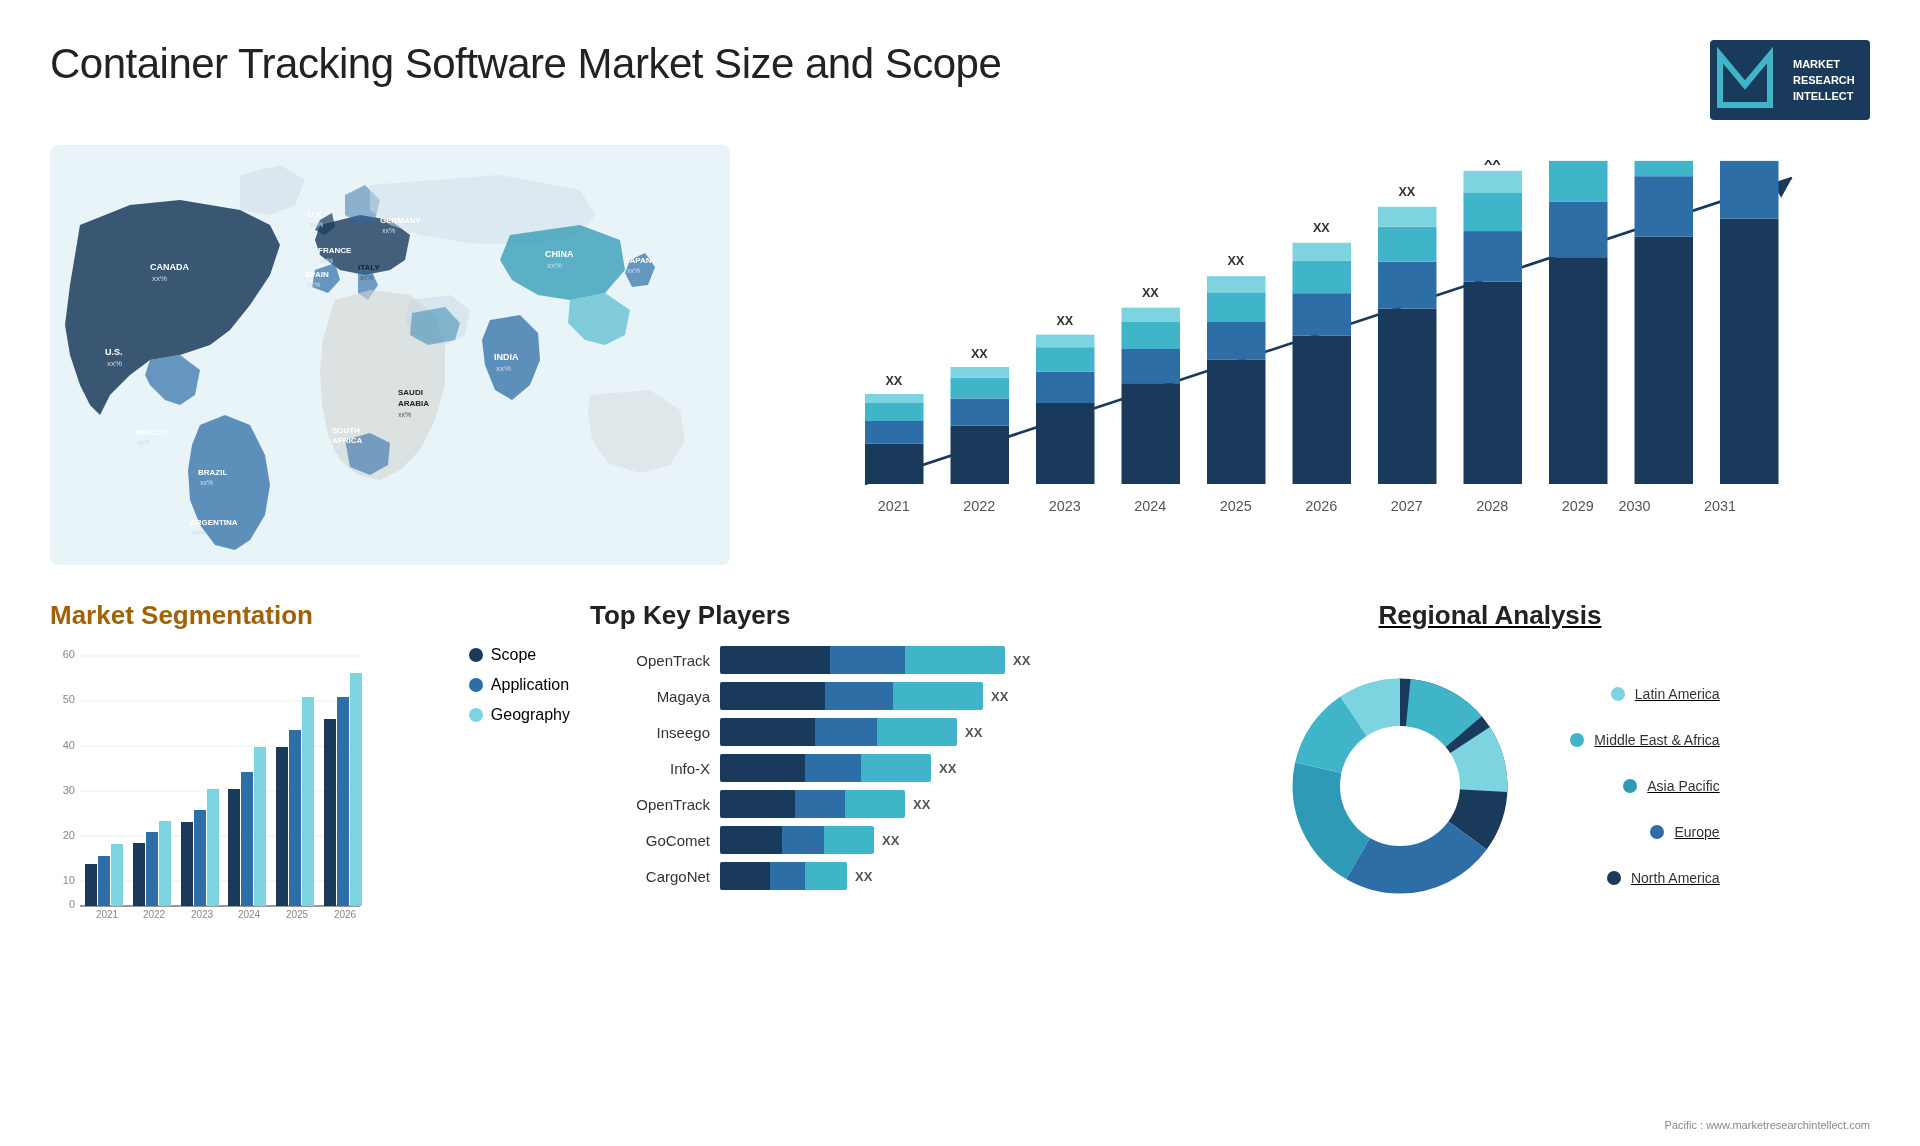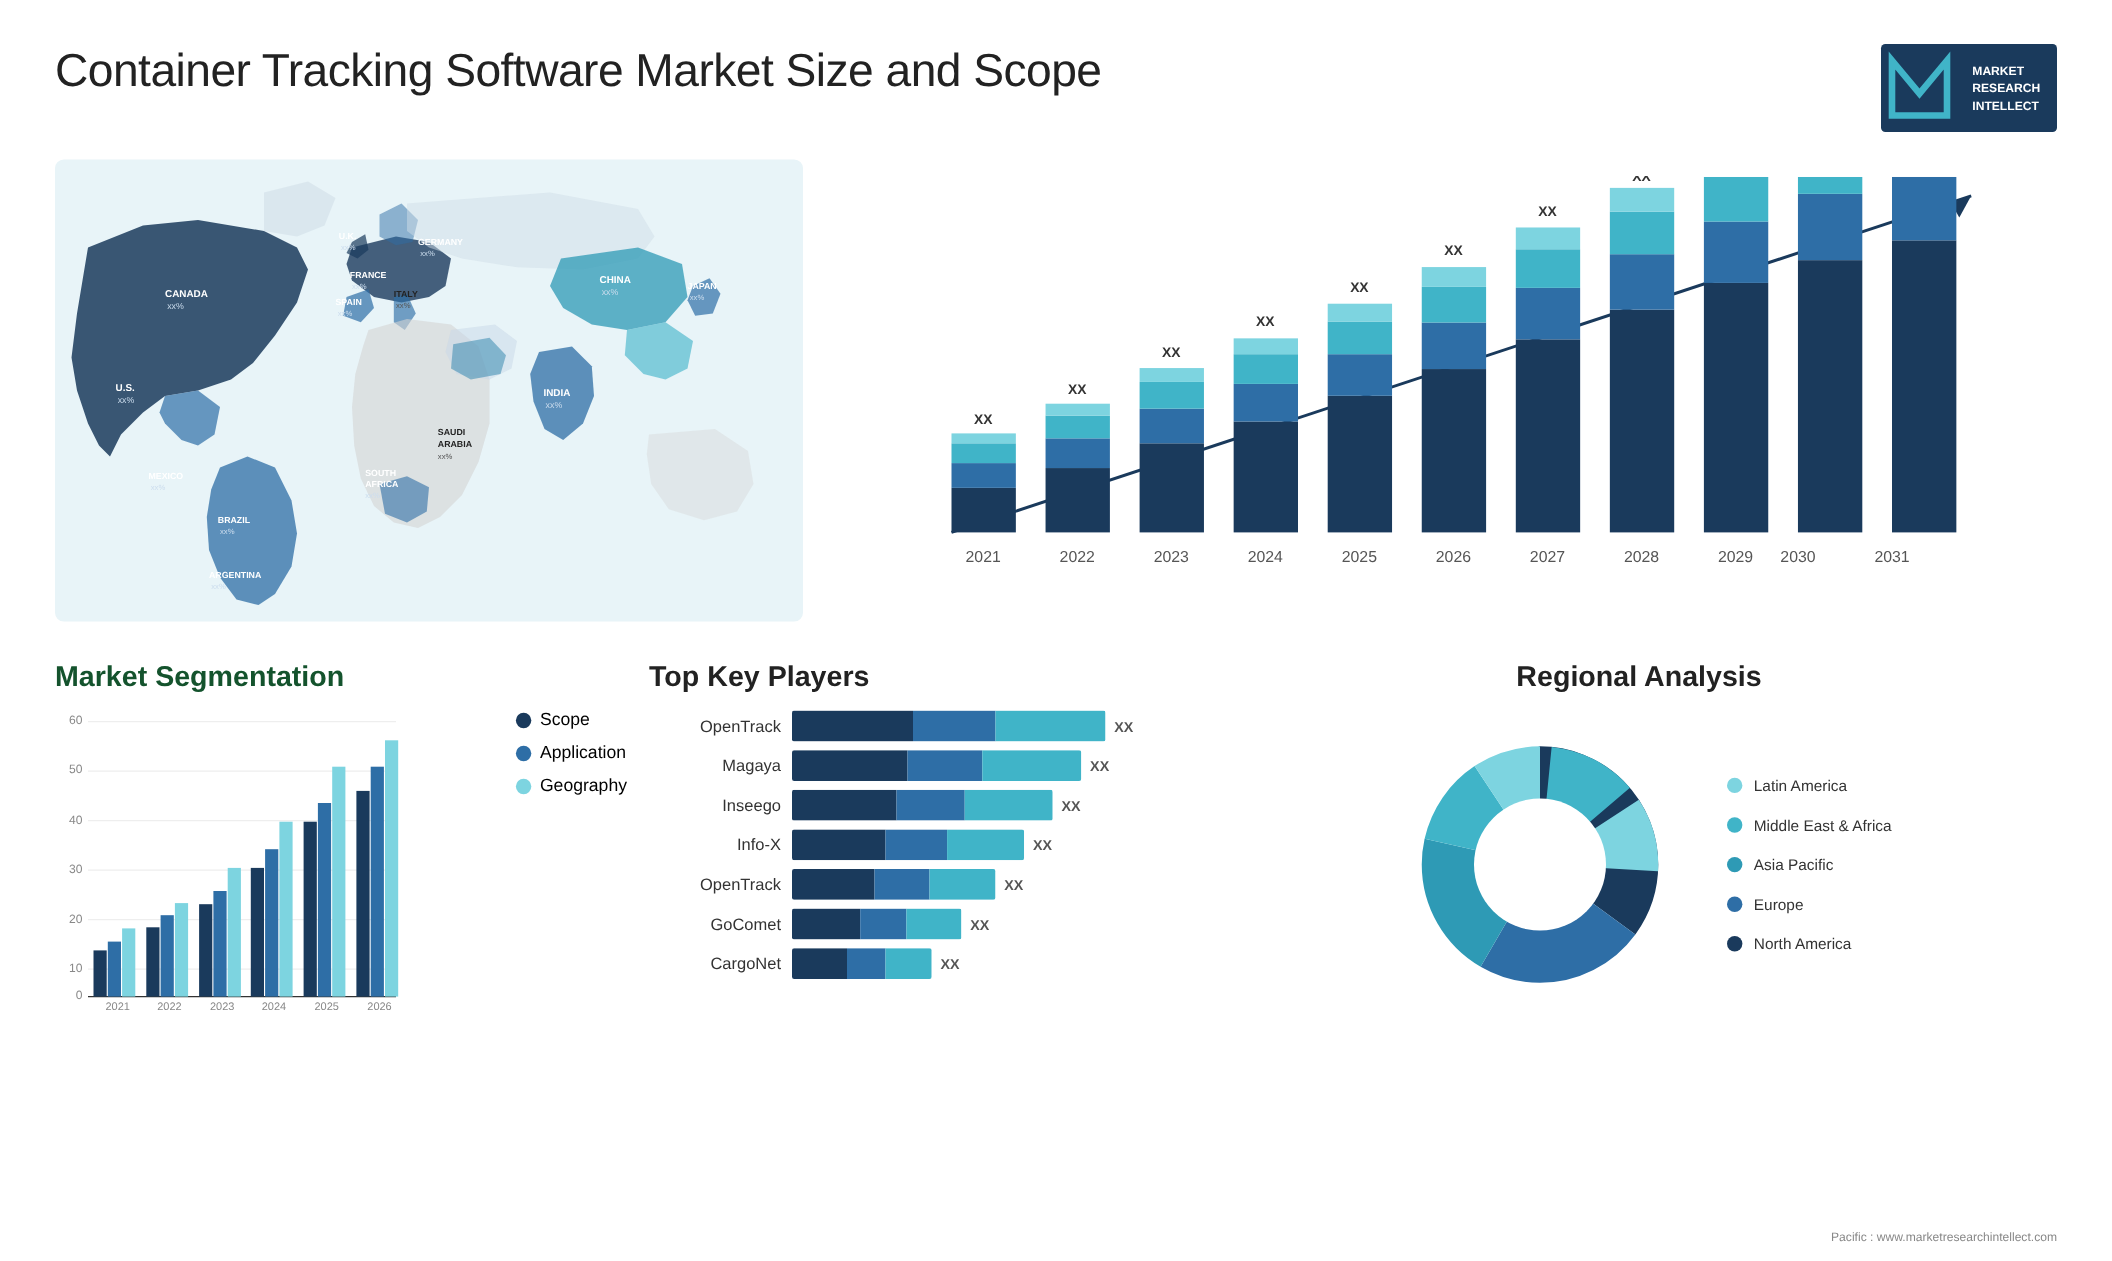--- a/index.html
+++ b/index.html
@@ -93,21 +93,21 @@
       height: 420px;
     }
 
     .segmentation-area {
       flex: 0 0 520px;
     }
 
     .segmentation-title {
       font-size: 26px;
       font-weight: 600;
-      color: #14532d;
+      color: #a16207;
       margin-bottom: 15px;
     }
 
     .seg-chart-container {
       display: flex;
       gap: 36px;
       align-items: flex-start;
     }
 
     .seg-chart-svg-wrap {
@@ -188,20 +188,21 @@
       margin-left: 8px;
       font-size: 13px;
       font-weight: bold;
       color: #555;
     }
 
     
     .regional-area {
       flex: 1;
       position: relative;
+      text-decoration: underline;
     }
 
     .regional-title {
       font-size: 26px;
       font-weight: 600;
       color: #222;
       margin-bottom: 15px;
       text-align: center;
     }
 
@@ -214,21 +215,22 @@
 
     .donut-wrap {
       position: relative;
       width: 280px;
       height: 280px;
     }
 
     .regional-legend {
       display: flex;
       flex-direction: column;
-      gap: 20px;
+      gap: 30px;
+      align-items: flex-end;
     }
 
     .reg-legend-item {
       display: flex;
       align-items: center;
       gap: 10px;
       font-size: 14px;
       color: #333;
     }
 

